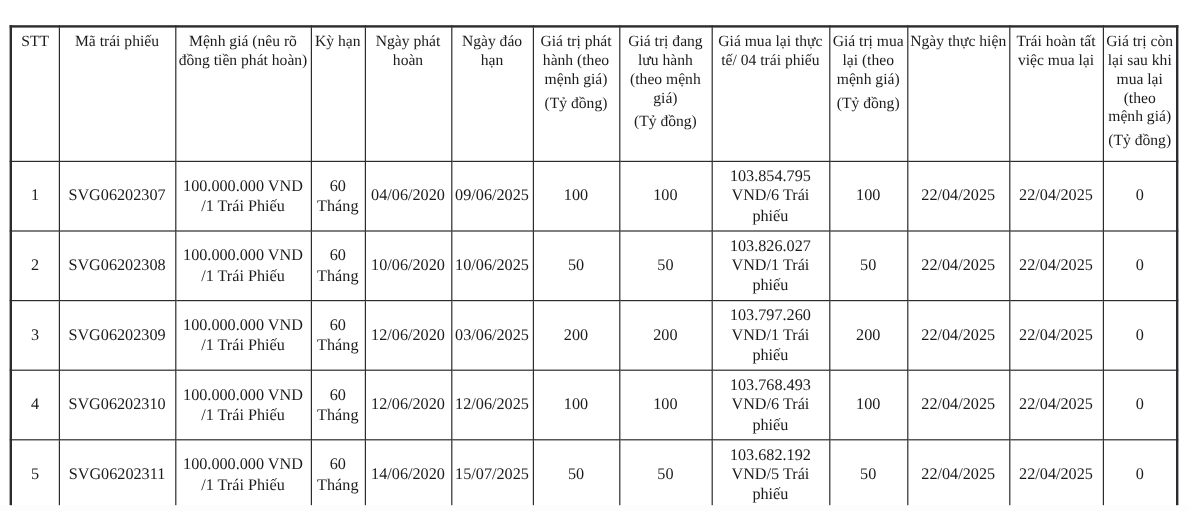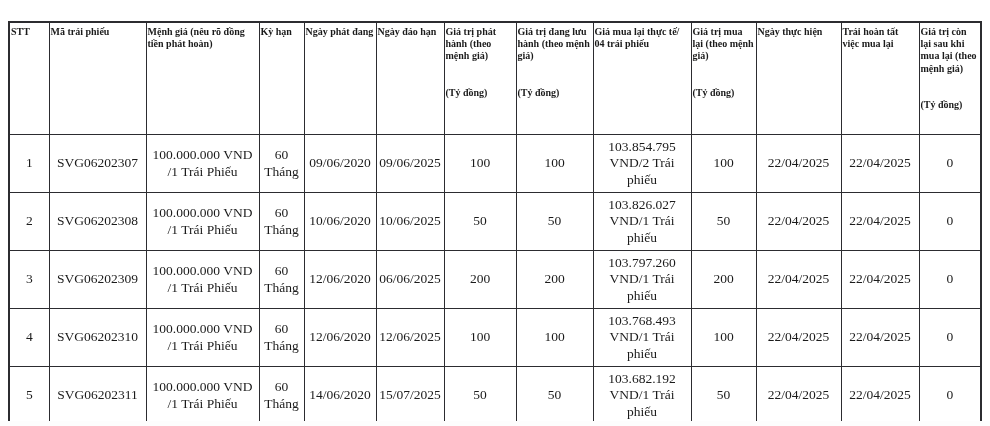--- a/index.html
+++ b/index.html
@@ -22,38 +22,38 @@
     table-layout: fixed;
     width: 972px;
     border: 2px solid #2c2c30;
   }
   table.bond-table th,
   table.bond-table td {
     border: 1px solid #2c2c30;
     overflow: hidden;
   }
   table.bond-table th {
-    font-weight: bold;
-    font-size: 10px;
+    font-weight: normal;
+    font-size: 13px;
     line-height: 1.22;
-    text-align: left;
+    text-align: center;
     vertical-align: top;
     padding: 3px 1px 2px 1px;
     height: 106px;
   }
   table.bond-table td {
     font-size: 13.5px;
     line-height: 1.2;
     text-align: center;
     vertical-align: middle;
     padding: 2px 2px;
     height: 53px;
   }
   .h-unit {
-    margin-top: 24px;
+    margin-top: 4px;
   }
   .h-unit:empty {
     display: none;
   }
   
   .scan-artifact {
     position: absolute;
     left: 0;
     top: 421px;
     width: 990px;
@@ -89,21 +89,21 @@
           <th>
             <div class="h-main">Mã trái phiếu</div>
           </th>
           <th>
             <div class="h-main">Mệnh giá (nêu rõ đồng tiền phát hoàn)</div>
           </th>
           <th>
             <div class="h-main">Kỳ hạn</div>
           </th>
           <th>
-            <div class="h-main">Ngày phát đang</div>
+            <div class="h-main">Ngày phát hoàn</div>
           </th>
           <th>
             <div class="h-main">Ngày đáo hạn</div>
           </th>
           <th>
             <div class="h-main">Giá trị phát hành (theo mệnh giá)</div>
             <div class="h-unit">(Tỷ đồng)</div>
           </th>
           <th>
             <div class="h-main">Giá trị đang lưu hành (theo mệnh giá)</div>
@@ -127,25 +127,25 @@
             <div class="h-unit">(Tỷ đồng)</div>
           </th>
         </tr>
     </thead>
     <tbody id="table-body">
         <tr>
           <td>1</td>
           <td>SVG06202307</td>
           <td>100.000.000 VND /1 Trái Phiếu</td>
           <td>60 Tháng</td>
-          <td>09/06/2020</td>
+          <td>04/06/2020</td>
           <td>09/06/2025</td>
           <td>100</td>
           <td>100</td>
-          <td>103.854.795 VND/2 Trái phiếu</td>
+          <td>103.854.795 VND/6 Trái phiếu</td>
           <td>100</td>
           <td>22/04/2025</td>
           <td>22/04/2025</td>
           <td>0</td>
         </tr>
         <tr>
           <td>2</td>
           <td>SVG06202308</td>
           <td>100.000.000 VND /1 Trái Phiếu</td>
           <td>60 Tháng</td>
@@ -158,54 +158,54 @@
           <td>22/04/2025</td>
           <td>22/04/2025</td>
           <td>0</td>
         </tr>
         <tr>
           <td>3</td>
           <td>SVG06202309</td>
           <td>100.000.000 VND /1 Trái Phiếu</td>
           <td>60 Tháng</td>
           <td>12/06/2020</td>
-          <td>06/06/2025</td>
+          <td>03/06/2025</td>
           <td>200</td>
           <td>200</td>
           <td>103.797.260 VND/1 Trái phiếu</td>
           <td>200</td>
           <td>22/04/2025</td>
           <td>22/04/2025</td>
           <td>0</td>
         </tr>
         <tr>
           <td>4</td>
           <td>SVG06202310</td>
           <td>100.000.000 VND /1 Trái Phiếu</td>
           <td>60 Tháng</td>
           <td>12/06/2020</td>
           <td>12/06/2025</td>
           <td>100</td>
           <td>100</td>
-          <td>103.768.493 VND/1 Trái phiếu</td>
+          <td>103.768.493 VND/6 Trái phiếu</td>
           <td>100</td>
           <td>22/04/2025</td>
           <td>22/04/2025</td>
           <td>0</td>
         </tr>
         <tr>
           <td>5</td>
           <td>SVG06202311</td>
           <td>100.000.000 VND /1 Trái Phiếu</td>
           <td>60 Tháng</td>
           <td>14/06/2020</td>
           <td>15/07/2025</td>
           <td>50</td>
           <td>50</td>
-          <td>103.682.192 VND/1 Trái phiếu</td>
+          <td>103.682.192 VND/5 Trái phiếu</td>
           <td>50</td>
           <td>22/04/2025</td>
           <td>22/04/2025</td>
           <td>0</td>
         </tr>
       </tbody>
   </table>
 </div>
 
 <div class="scan-artifact"></div>

